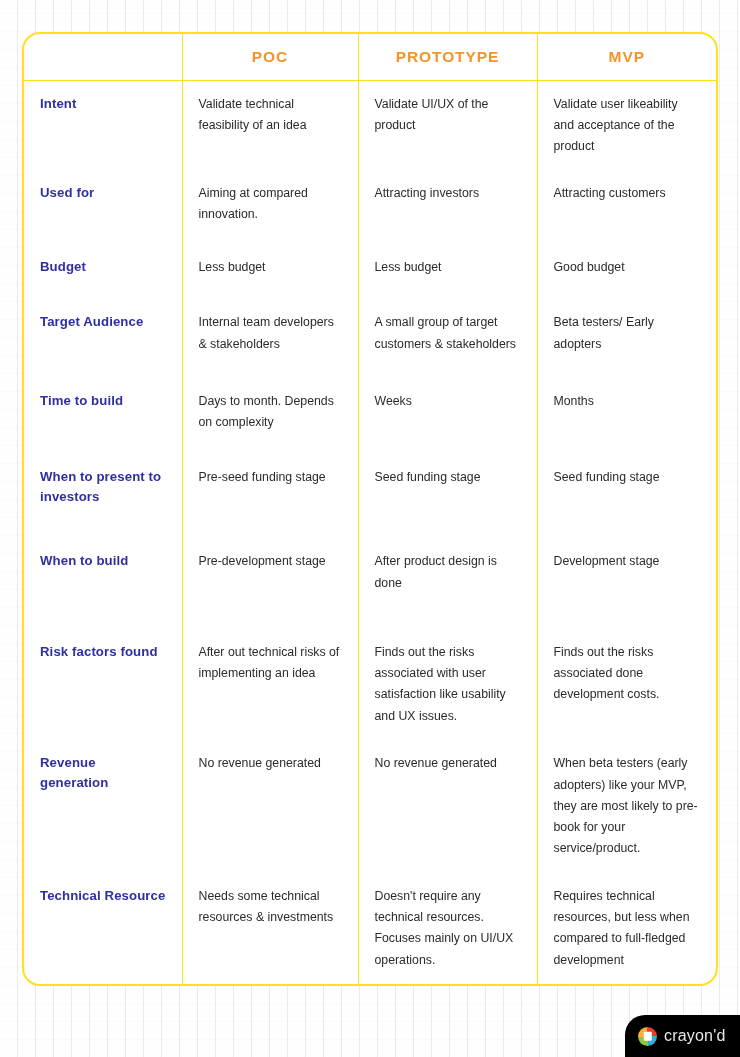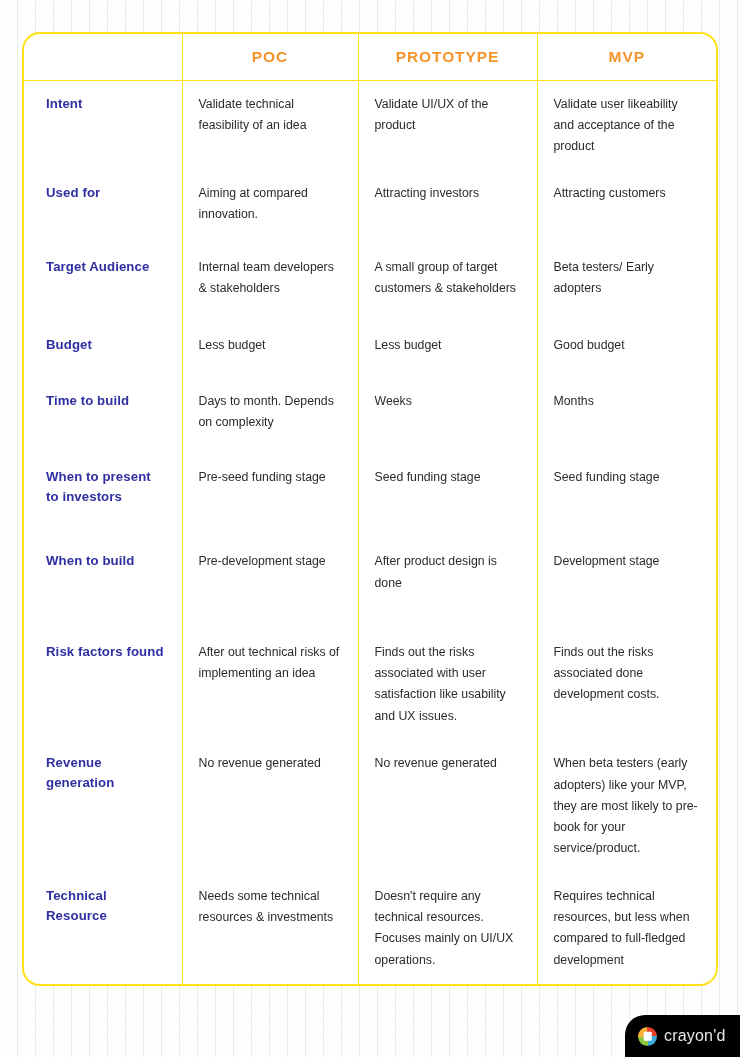--- a/index.html
+++ b/index.html
@@ -66,21 +66,21 @@
   
   tbody td {
     vertical-align: top;
     padding: 13px 16px 10px 16px;
     font-size: 12.3px;
     line-height: 1.72;
     color: #2b2b2b;
     font-weight: 300;
   }
   tbody td.label-cell {
-    padding-left: 22px;
+    padding-left: 16px;
     color: #2f2fa2;
     font-weight: bold;
     font-size: 13.2px;
     line-height: 1.48;
     letter-spacing: 0.1px;
   }
   tbody td.data-cell {
     border-left: 1.5px solid #ffe11b;
   }
 
@@ -166,32 +166,32 @@
           <td class="data-cell">Validate technical feasibility of an idea</td>
           <td class="data-cell">Validate UI/UX of the product</td>
           <td class="data-cell">Validate user likeability and acceptance of the product</td>
         </tr>
         <tr data-row="1">
           <td class="label-cell">Used for</td>
           <td class="data-cell">Aiming at compared innovation.</td>
           <td class="data-cell">Attracting investors</td>
           <td class="data-cell">Attracting customers</td>
         </tr>
+        <tr data-row="3">
+          <td class="label-cell">Budget</td>
+          <td class="data-cell">Less budget</td>
+          <td class="data-cell">Less budget</td>
+          <td class="data-cell">Good budget</td>
+        </tr>
         <tr data-row="2">
           <td class="label-cell">Target Audience</td>
           <td class="data-cell">Internal team developers &amp; stakeholders</td>
           <td class="data-cell">A small group of target customers &amp; stakeholders</td>
           <td class="data-cell">Beta testers/ Early adopters</td>
         </tr>
-        <tr data-row="3">
-          <td class="label-cell">Budget</td>
-          <td class="data-cell">Less budget</td>
-          <td class="data-cell">Less budget</td>
-          <td class="data-cell">Good budget</td>
-        </tr>
         <tr data-row="4">
           <td class="label-cell">Time to build</td>
           <td class="data-cell">Days to month. Depends on complexity</td>
           <td class="data-cell">Weeks</td>
           <td class="data-cell">Months</td>
         </tr>
         <tr data-row="5">
           <td class="label-cell">When to present to investors</td>
           <td class="data-cell">Pre-seed funding stage</td>
           <td class="data-cell">Seed funding stage</td>

